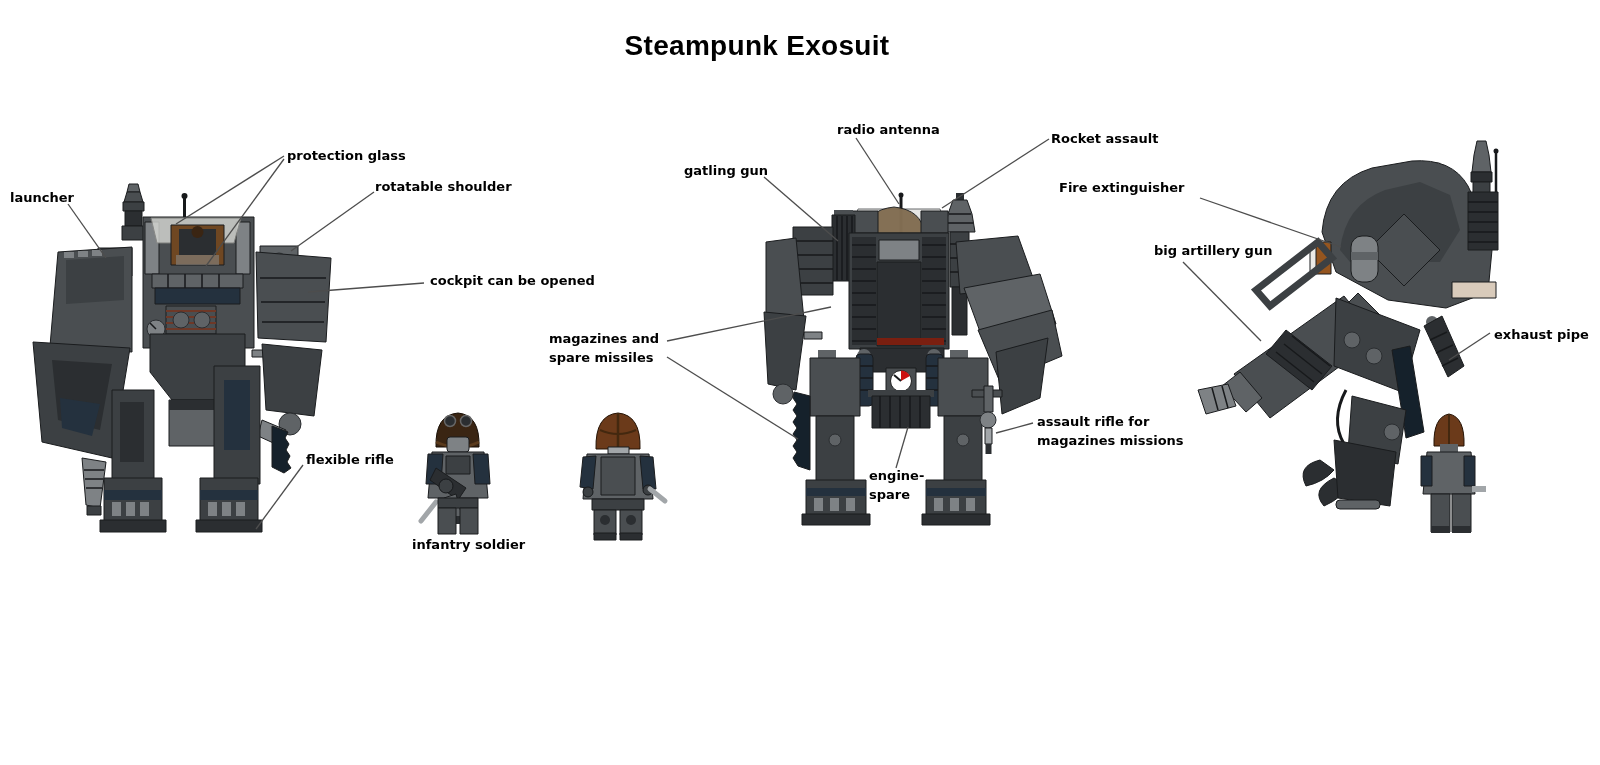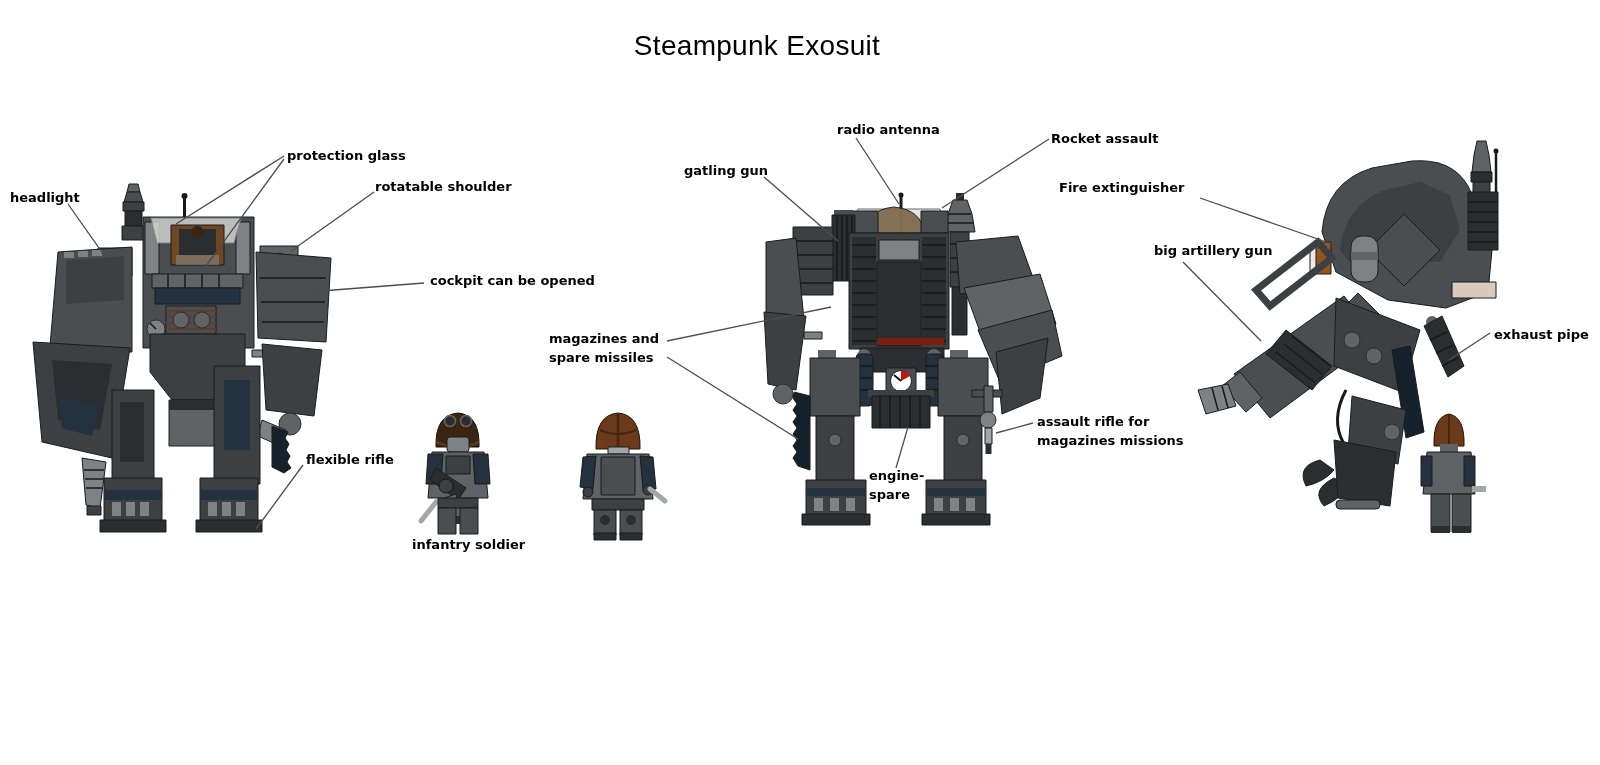--- a/index.html
+++ b/index.html
@@ -1,19 +1,19 @@
 <!DOCTYPE html>
 <html style="--bg: #ffffff; --text: #000000; --leader: #4d4d4d; --ink: #1a1c1e; --g1: #17191b; --g2: #2b2e31; --g3: #3c4043; --g4: #4a4e51; --g5: #5f6366; --g6: #7e8285; --g7: #a2a6a9; --navy: #24313e; --navydark: #15212b; --rust: #6e3827; --rustred: #7a1f10; --copper: #95551f; --brown: #6b3a1a; --darkbrown: #3a2513; --seat: #6f4722; --canopy: #d9dad6; --canopybrown: #7f6a4e; --tan: #d9cbbb; --red: #cc1111; --white: #ffffff;"><head>
 <meta charset="utf-8">
 <style>
   html,body{margin:0;padding:0;background:#fff;}
   .canvas{position:relative;width:1600px;height:765px;background:var(--bg,#fff);overflow:hidden;
           font-family:"DejaVu Sans",sans-serif;}
   .title{position:absolute;left:607px;top:30px;width:300px;text-align:center;
-         font-family:"Liberation Sans",sans-serif;font-weight:normal;font-size:28px;
+         font-family:"Liberation Sans",sans-serif;font-weight:bold;font-size:28px;
          color:var(--text,#000);letter-spacing:.3px;}
   .lbl{position:absolute;font-size:13px;font-weight:bold;color:var(--text,#000);
        line-height:19px;white-space:nowrap;}
   .art{position:absolute;left:0;top:0;}
   
   .fA{fill:var(--g1)} .fB{fill:var(--g2)} .fC{fill:var(--g3)} .fD{fill:var(--g4)}
   .fE{fill:var(--g5)} .fF{fill:var(--g6)} .fG{fill:var(--g7)}
   .fN{fill:var(--navy)} .fND{fill:var(--navydark)} .fRR{fill:var(--rustred)}
   .fCo{fill:var(--copper)} .fBr{fill:var(--brown)} .fDBr{fill:var(--darkbrown)} .fSe{fill:var(--seat)}
   .fCa{fill:var(--canopy)} .fCb{fill:var(--canopybrown)} .fTa{fill:var(--tan)}
@@ -378,21 +378,21 @@
       <line class="leader" x1="667" y1="341" x2="831" y2="307"></line>
       <line class="leader" x1="667" y1="357" x2="798" y2="439"></line>
       <line class="leader" x1="1033" y1="423" x2="996" y2="433"></line>
       <line class="leader" x1="896" y1="468" x2="908" y2="427"></line>
       <line class="leader" x1="1490" y1="333" x2="1449" y2="360"></line>
     </g>
   </svg>
 
   <div class="title">Steampunk Exosuit</div>
 
-  <div class="lbl" style="left:10px;top:188px"><span>headlight</span></div>
+  <div class="lbl" style="left:10px;top:188px"><span>launcher</span></div>
   <div class="lbl" style="left:287px;top:146px"><span>protection glass</span></div>
   <div class="lbl" style="left:375px;top:177px"><span>rotatable shoulder</span></div>
   <div class="lbl" style="left:430px;top:271px"><span>cockpit can be opened</span></div>
   <div class="lbl" style="left:306px;top:450px"><span>flexible rifle</span></div>
   <div class="lbl" style="left:412px;top:535px"><span>infantry soldier</span></div>
   <div class="lbl" style="left:684px;top:161px"><span>gatling gun</span></div>
   <div class="lbl" style="left:837px;top:120px"><span>radio antenna</span></div>
   <div class="lbl" style="left:1051px;top:129px"><span>Rocket assault</span></div>
   <div class="lbl" style="left:1059px;top:178px"><span>Fire extinguisher</span></div>
   <div class="lbl" style="left:1154px;top:241px"><span>big artillery gun</span></div>

